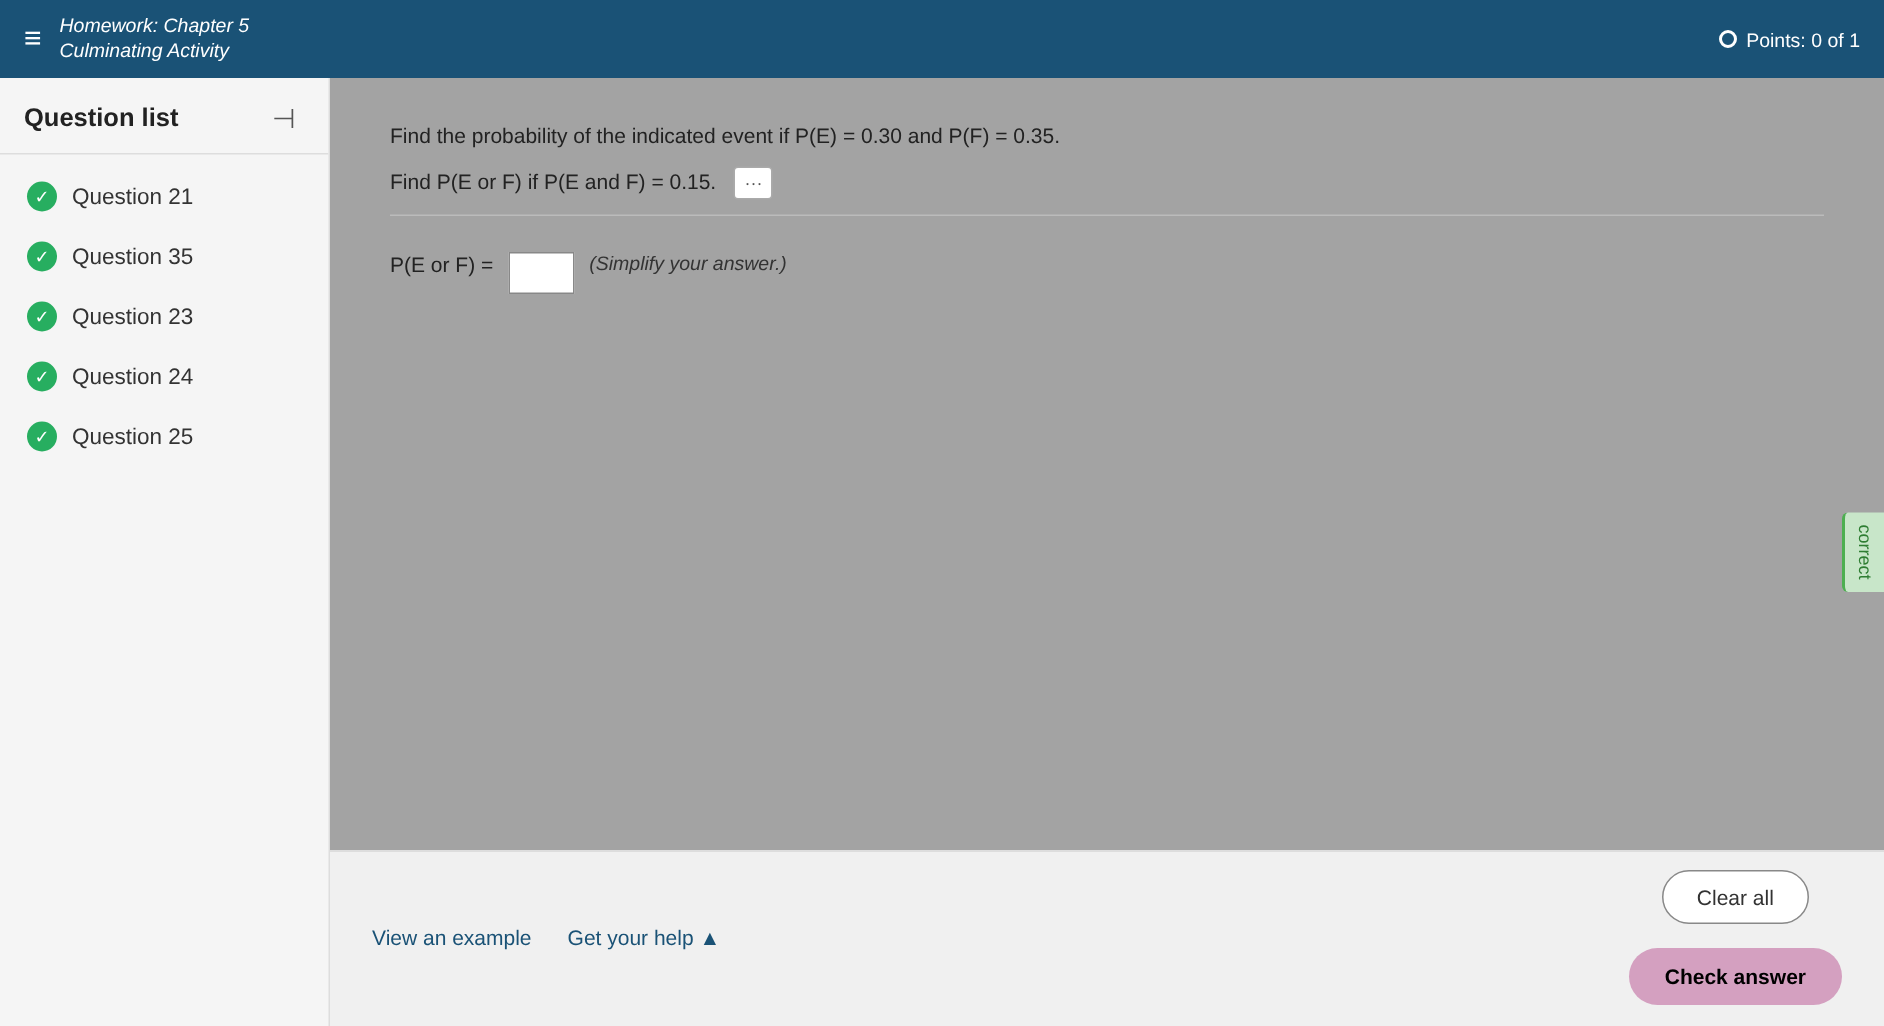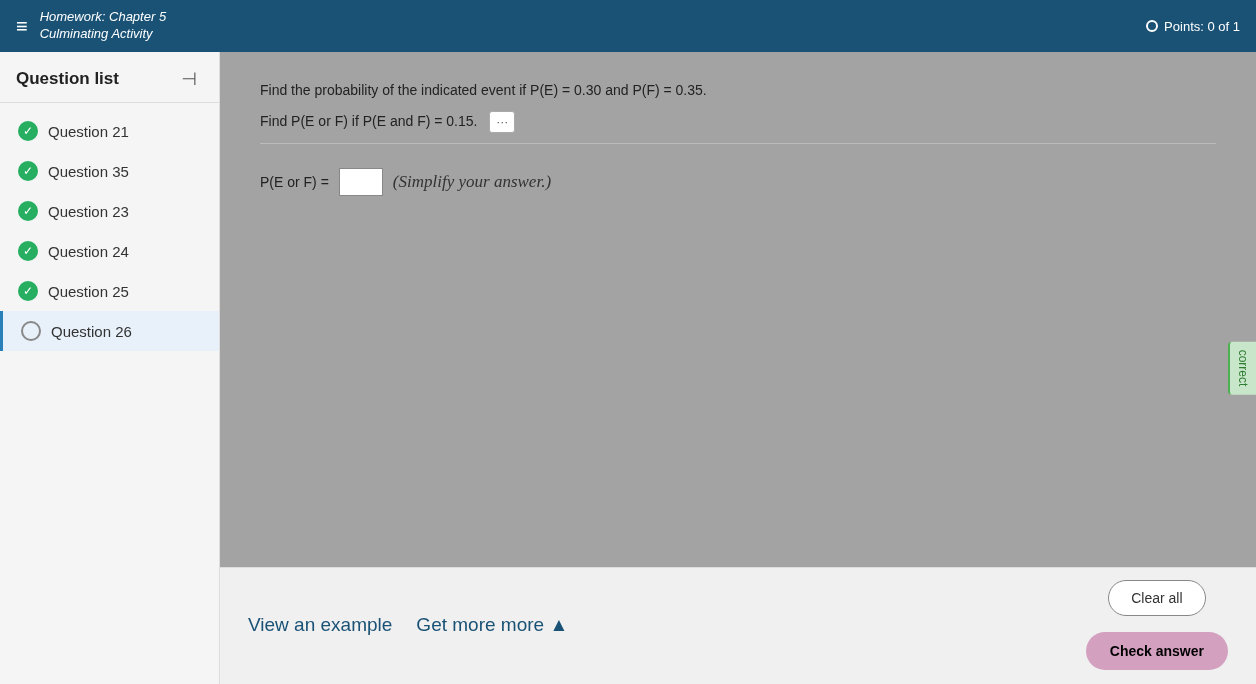--- a/index.html
+++ b/index.html
@@ -179,58 +179,56 @@
       padding: 1px 6px;
       font-size: 12px;
       color: #555;
       margin-left: 8px;
       cursor: pointer;
       background: white;
     }
 
     .answer-row {
       display: flex;
-      align-items: center;
       gap: 10px;
       margin-top: 20px;
       font-size: 14px;
       color: #222;
     }
     .answer-input {
       width: 44px;
       height: 28px;
       border: 1px solid #888;
       background: white;
       text-align: center;
       font-size: 14px;
     }
     .answer-hint {
-      font-size: 17px;
+      font-size: 13px;
       color: #333;
       font-style: italic;
-      font-family: Liberation Serif, serif;
     }
 
     
     .bottom-bar {
       display: flex;
       align-items: center;
       justify-content: space-between;
       padding: 12px 28px 14px;
       background: #f0f0f0;
       border-top: 1px solid #ddd;
       flex-shrink: 0;
     }
     .bottom-links {
       display: flex;
       gap: 24px;
       align-items: center;
     }
     .bottom-link {
-      font-size: 19px;
+      font-size: 14px;
       color: #1a5276;
       text-decoration: none;
       cursor: pointer;
       background: none;
       border: none;
     }
     .bottom-actions {
       display: flex;
       align-items: center;
       gap: 16px;
@@ -310,24 +308,20 @@
         <span class="question-label">Question 23</span>
       </li>
       <li class="question-item">
         <span class="check-icon">✓</span>
         <span class="question-label">Question 24</span>
       </li>
       <li class="question-item">
         <span class="check-icon">✓</span>
         <span class="question-label">Question 25</span>
       </li>
-      <li class="question-item active">
-        <span class="empty-circle"></span>
-        <span class="question-label">Question 26</span>
-      </li>
     </ul>
   </div>
 
   <div class="content-panel">
     <div class="question-content">
       <p class="question-text">Find the probability of the indicated event if P(E) = 0.30 and P(F) = 0.35.</p>
       <p class="question-subtext">
         <span>Find P(E or F) if P(E and F) = 0.15.</span>
         <span class="more-dots">···</span>
       </p>
@@ -340,21 +334,21 @@
       </div>
     </div>
 
     <div class="correct-panel">
       <span>correct</span>
     </div>
 
     <div class="bottom-bar">
       <div class="bottom-links">
         <button class="bottom-link">View an example</button>
-        <button class="bottom-link">Get more more ▲</button>
+        <button class="bottom-link">Get your help ▲</button>
       </div>
       <div class="bottom-actions">
         <button class="btn-clear">Clear all</button>
         <button class="btn-check">Check answer</button>
       </div>
     </div>
   </div>
 
 </div>
 

